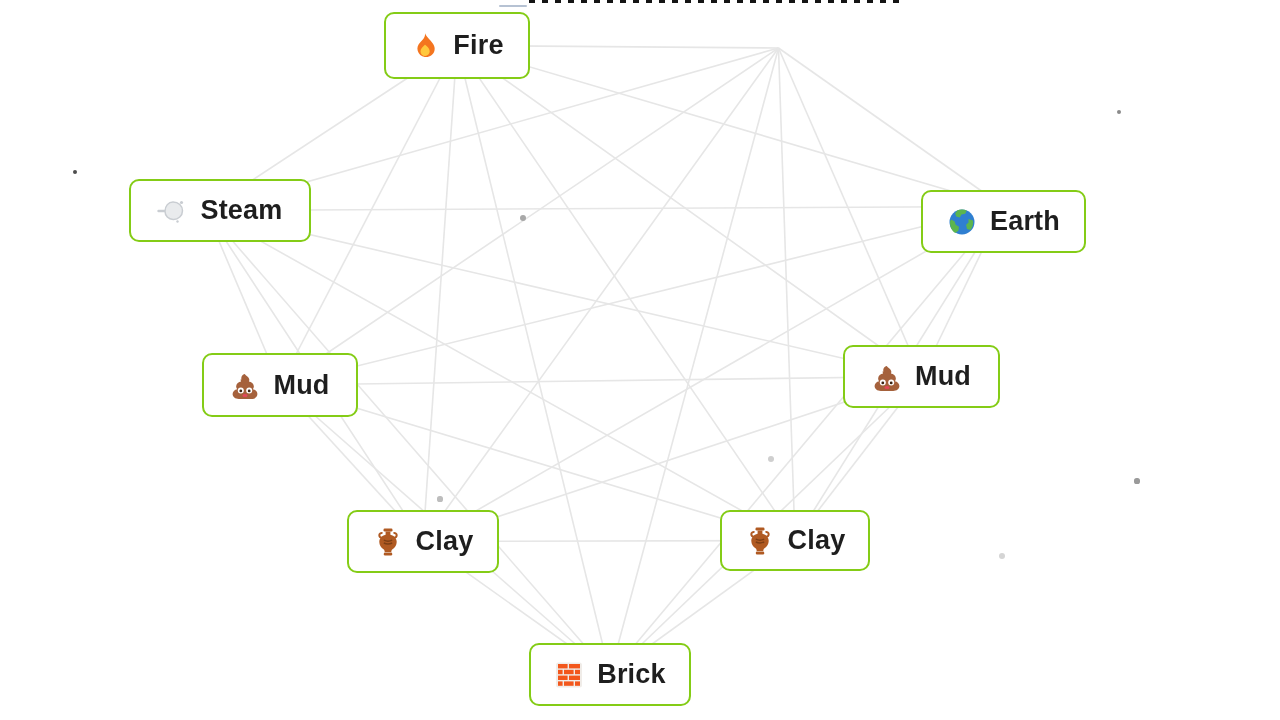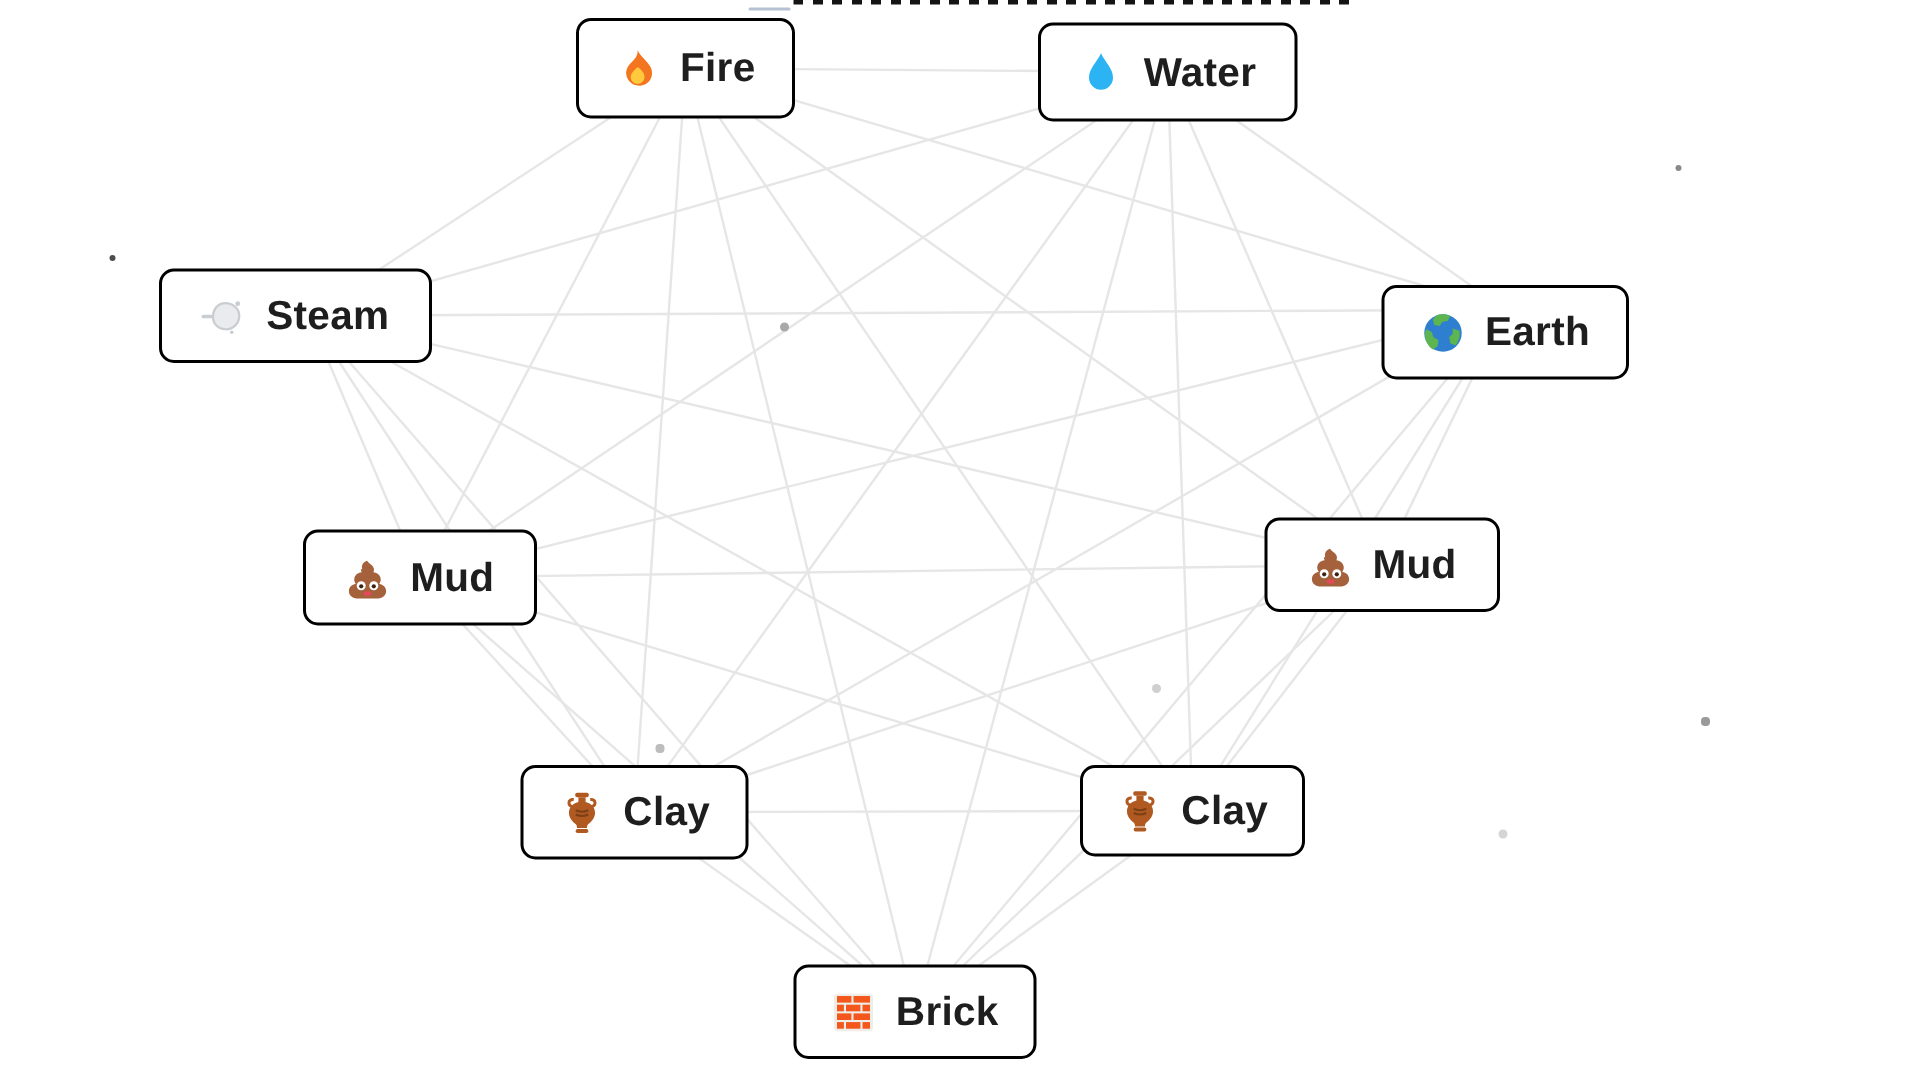--- a/index.html
+++ b/index.html
@@ -20,21 +20,21 @@
     position: absolute;
     left: 0; top: 0;
     width: 1280px;
     height: 720px;
     pointer-events: none;
   }
   .element-card {
     position: absolute;
     box-sizing: border-box;
     background: #ffffff;
-    border: 2px solid #000000;
+    border: 2px solid #84cc16;
     border-radius: 10px;
     display: flex;
     align-items: center;
     justify-content: center;
     gap: 13px;
     cursor: grab;
     user-select: none;
   }
   .element-card .icon {
     display: inline-flex;
@@ -112,29 +112,21 @@
     <div class="instance-dot" style="left: 999px; top: 553px; width: 6px; height: 6px; background: rgb(213, 213, 213);"></div>
     <div class="element-card" style="left: 384px; top: 12px; width: 146px; height: 67px;">
       <span class="icon">
         <svg viewBox="0 0 30 30">
           <path fill="#f4751f" d="M15.1 2.3c.3 4.6-2.9 6.8-5.2 9.4-2.1 2.4-3 5-2.2 8 .9 3.4 3.6 5.8 7.1 6.3 4.4.7 8.7-2.1 9.7-6.4 1.2-5.2-2.6-8.3-5-11.2-1.7-2-3.6-3.8-4.4-6.1z"></path>
           <path fill="#ffc83d" d="M15.4 13.9c2.6 2.1 4.3 4 4.3 6.4a4.6 4.6 0 0 1-9.2.1c0-2.5 1.6-3.6 2.9-5.1.8-.9 1.7-1.7 2-1.4z"></path>
         </svg>
       </span>
       <span class="label">Fire</span>
     </div>
-    <div class="element-card" style="left: 692px; top: 15px; width: 173px; height: 66px;">
-      <span class="icon">
-        <svg viewBox="0 0 30 30">
-          <path fill="#2bb3f3" d="M15 2.5C12 9 7 12.5 7 18.8a8 8 0 0 0 16 0C23 12.5 18 9 15 2.5z"></path>
-        </svg>
-      </span>
-      <span class="label">Water</span>
-    </div>
-    <div class="element-card" style="left: 106px; top: 179px; width: 182px; height: 63px;">
+    <div class="element-card" style="left: 129px; top: 179px; width: 182px; height: 63px;">
       <span class="icon">
         <svg viewBox="0 0 30 30">
           <line x1="1.5" y1="15" x2="8" y2="15" stroke="#c9cdd2" stroke-width="2.4" stroke-linecap="round"></line>
           <path fill="#e9ebed" stroke="#c9cdd2" stroke-width="1.5" d="M16 6c5.5 0 9.5 3.8 9.5 8.7 0 5-4.2 9-9.3 8.8-4.8-.2-8.2-3.6-8.2-8.2C8 9.9 11.5 6 16 6z"></path>
           <circle cx="24.5" cy="6.5" r="1.6" fill="#c9cdd2"></circle>
           <circle cx="20.5" cy="25.5" r="1.2" fill="#c9cdd2"></circle>
         </svg>
       </span>
       <span class="label">Steam</span>
     </div>

